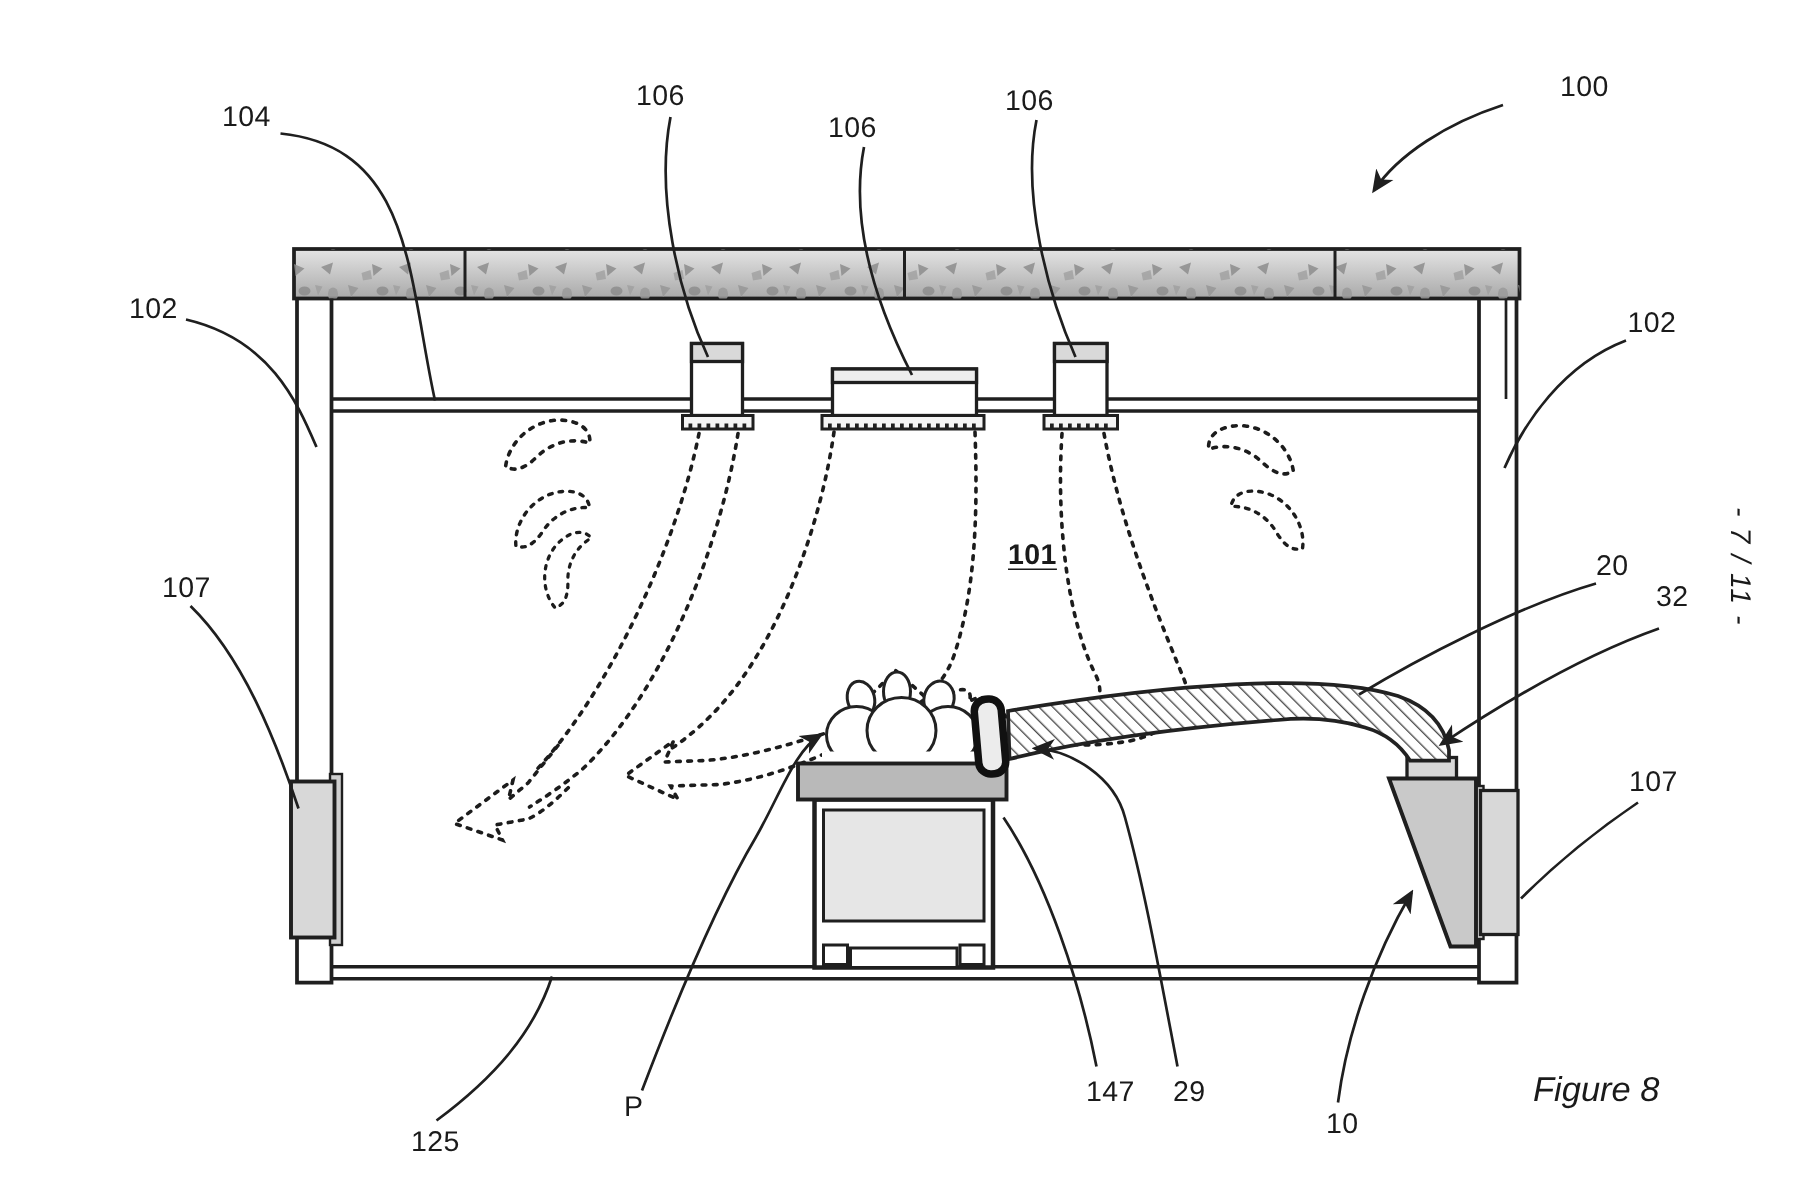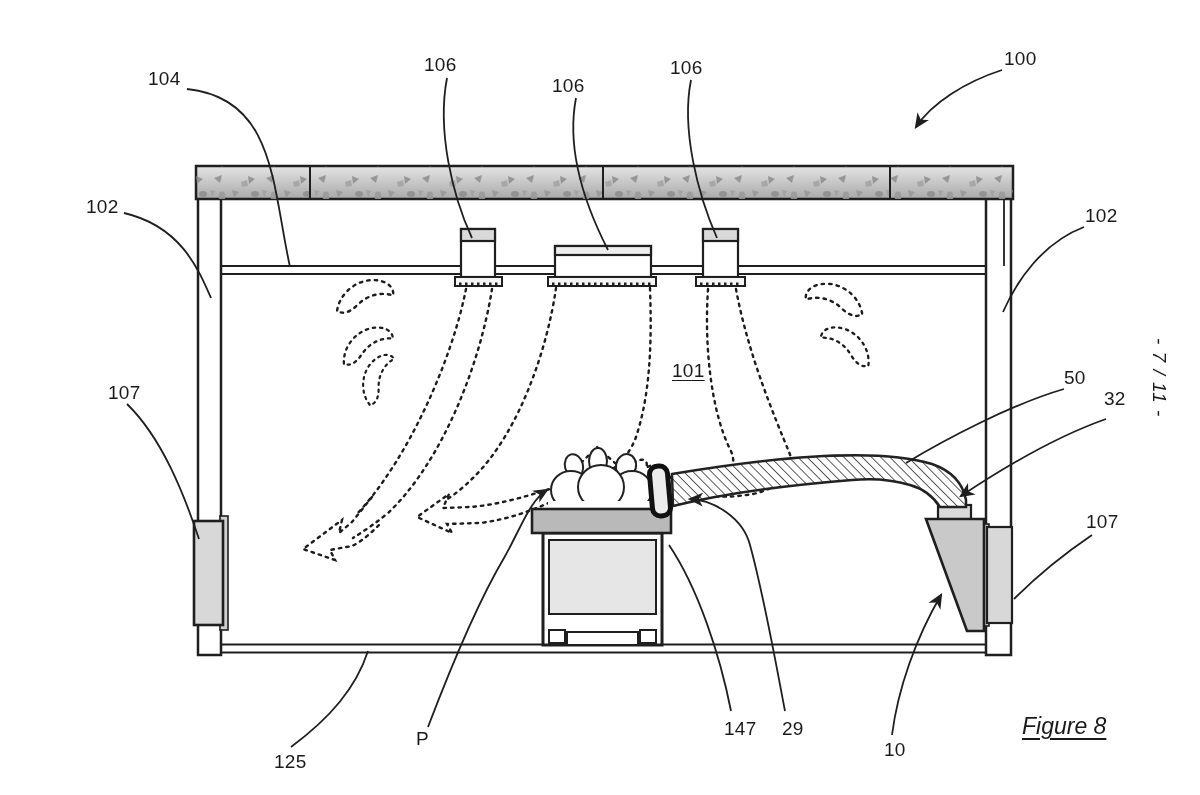--- a/index.html
+++ b/index.html
@@ -1,23 +1,23 @@
 <!DOCTYPE html>
 <html><head>
 <meta charset="utf-8">
 <style>
   html,body{margin:0;padding:0;background:#fff;}
   #canvas{position:relative;width:1200px;height:795px;background:#fff;overflow:hidden;
           font-family:"Liberation Sans",sans-serif;color:#1a1a1a;}
   svg{position:absolute;left:0;top:0;}
   .ref-label{position:absolute;font-size:19px;line-height:1;letter-spacing:.3px;
              white-space:nowrap;user-select:none;}
-  .underlined{text-decoration:underline;text-underline-offset:3px;}
+  .underlined{text-decoration:underline;text-underline-offset:3px;font-weight:bold;}
   .fig-caption{position:absolute;font-size:23px;font-style:italic;
-               text-decoration:underline;text-underline-offset:4px;}
+               text-underline-offset:4px;}
   .sheet-label{position:absolute;font-size:19px;font-style:italic;
                writing-mode:vertical-rl;letter-spacing:1px;}
 </style>
 </head>
 <body>
 
 <div id="canvas">
 
 <svg width="1200" height="795" viewBox="0 0 1200 795">
   <defs>
@@ -172,26 +172,26 @@
     <path d="M 785,711 C 773,648 763,592 750,545 C 743,518 714,500 690,499" marker-end="url(#ah)"></path>
     <path d="M 892,735 C 898,688 916,638 941,595" marker-end="url(#ah)"></path>
     <path d="M 291,747 C 330,718 356,688 368,651"></path>
   </g>
 </svg>
 
 <div class="ref-label" style="left:148px;top:69px">104</div>
 <div class="ref-label" style="left:424px;top:55px">106</div>
 <div class="ref-label" style="left:552px;top:76px">106</div>
 <div class="ref-label" style="left:670px;top:58px">106</div>
-<div class="ref-label" style="left:1004px;top:49px">100</div>
+<div class="ref-label" style="left:1040px;top:49px">100</div>
 <div class="ref-label" style="left:86px;top:197px">102</div>
 <div class="ref-label" style="left:1085px;top:206px">102</div>
 <div class="ref-label" style="left:108px;top:383px">107</div>
 <div class="ref-label underlined" style="left:672px;top:361px">101</div>
-<div class="ref-label" style="left:1064px;top:368px">50</div>
+<div class="ref-label" style="left:1064px;top:368px">20</div>
 <div class="ref-label" style="left:1104px;top:389px">32</div>
 <div class="ref-label" style="left:1086px;top:512px">107</div>
 <div class="ref-label" style="left:416px;top:729px">P</div>
 <div class="ref-label" style="left:274px;top:752px">125</div>
 <div class="ref-label" style="left:724px;top:719px">147</div>
 <div class="ref-label" style="left:782px;top:719px">29</div>
 <div class="ref-label" style="left:884px;top:740px">10</div>
 
 <div class="fig-caption" style="left:1022px;top:713px">Figure 8</div>
 <div class="sheet-label" style="left:1148px;top:338px;height:140px">- 7 / 11 -</div>

